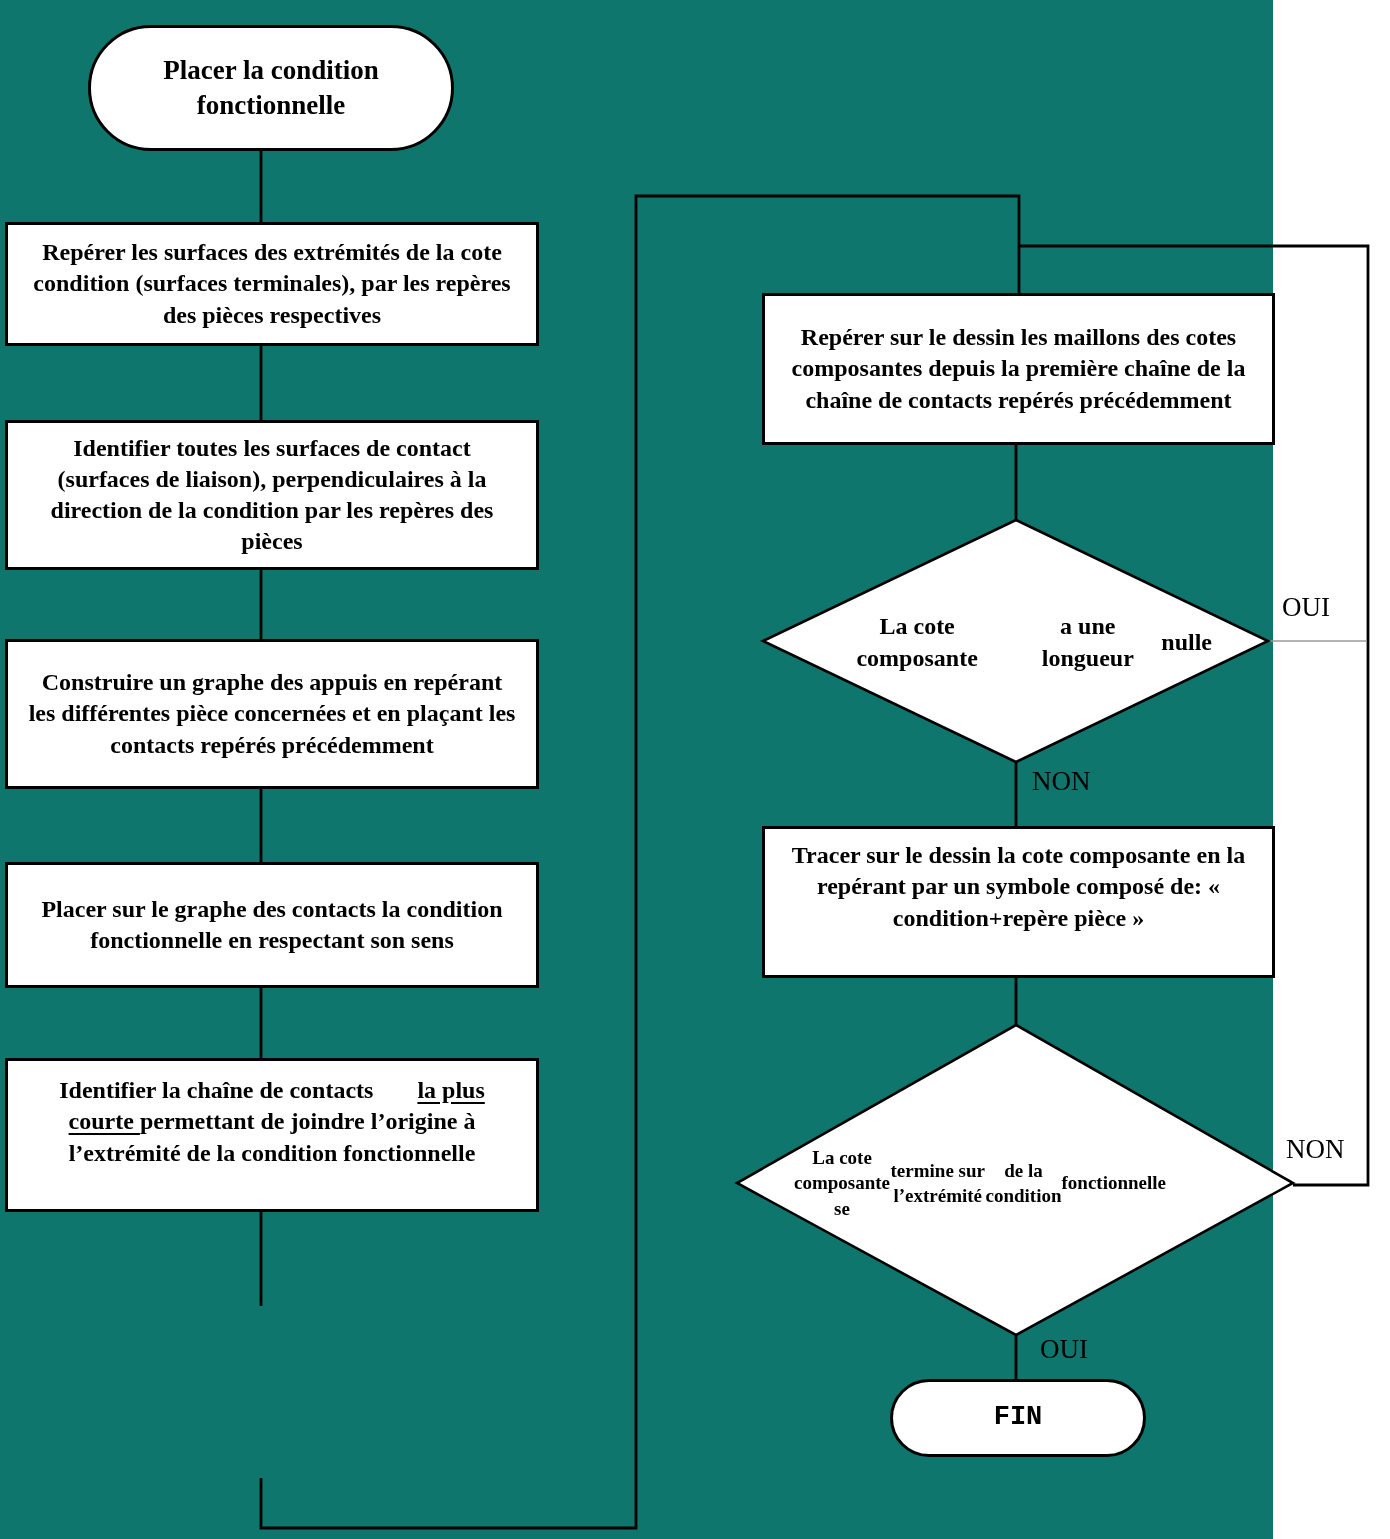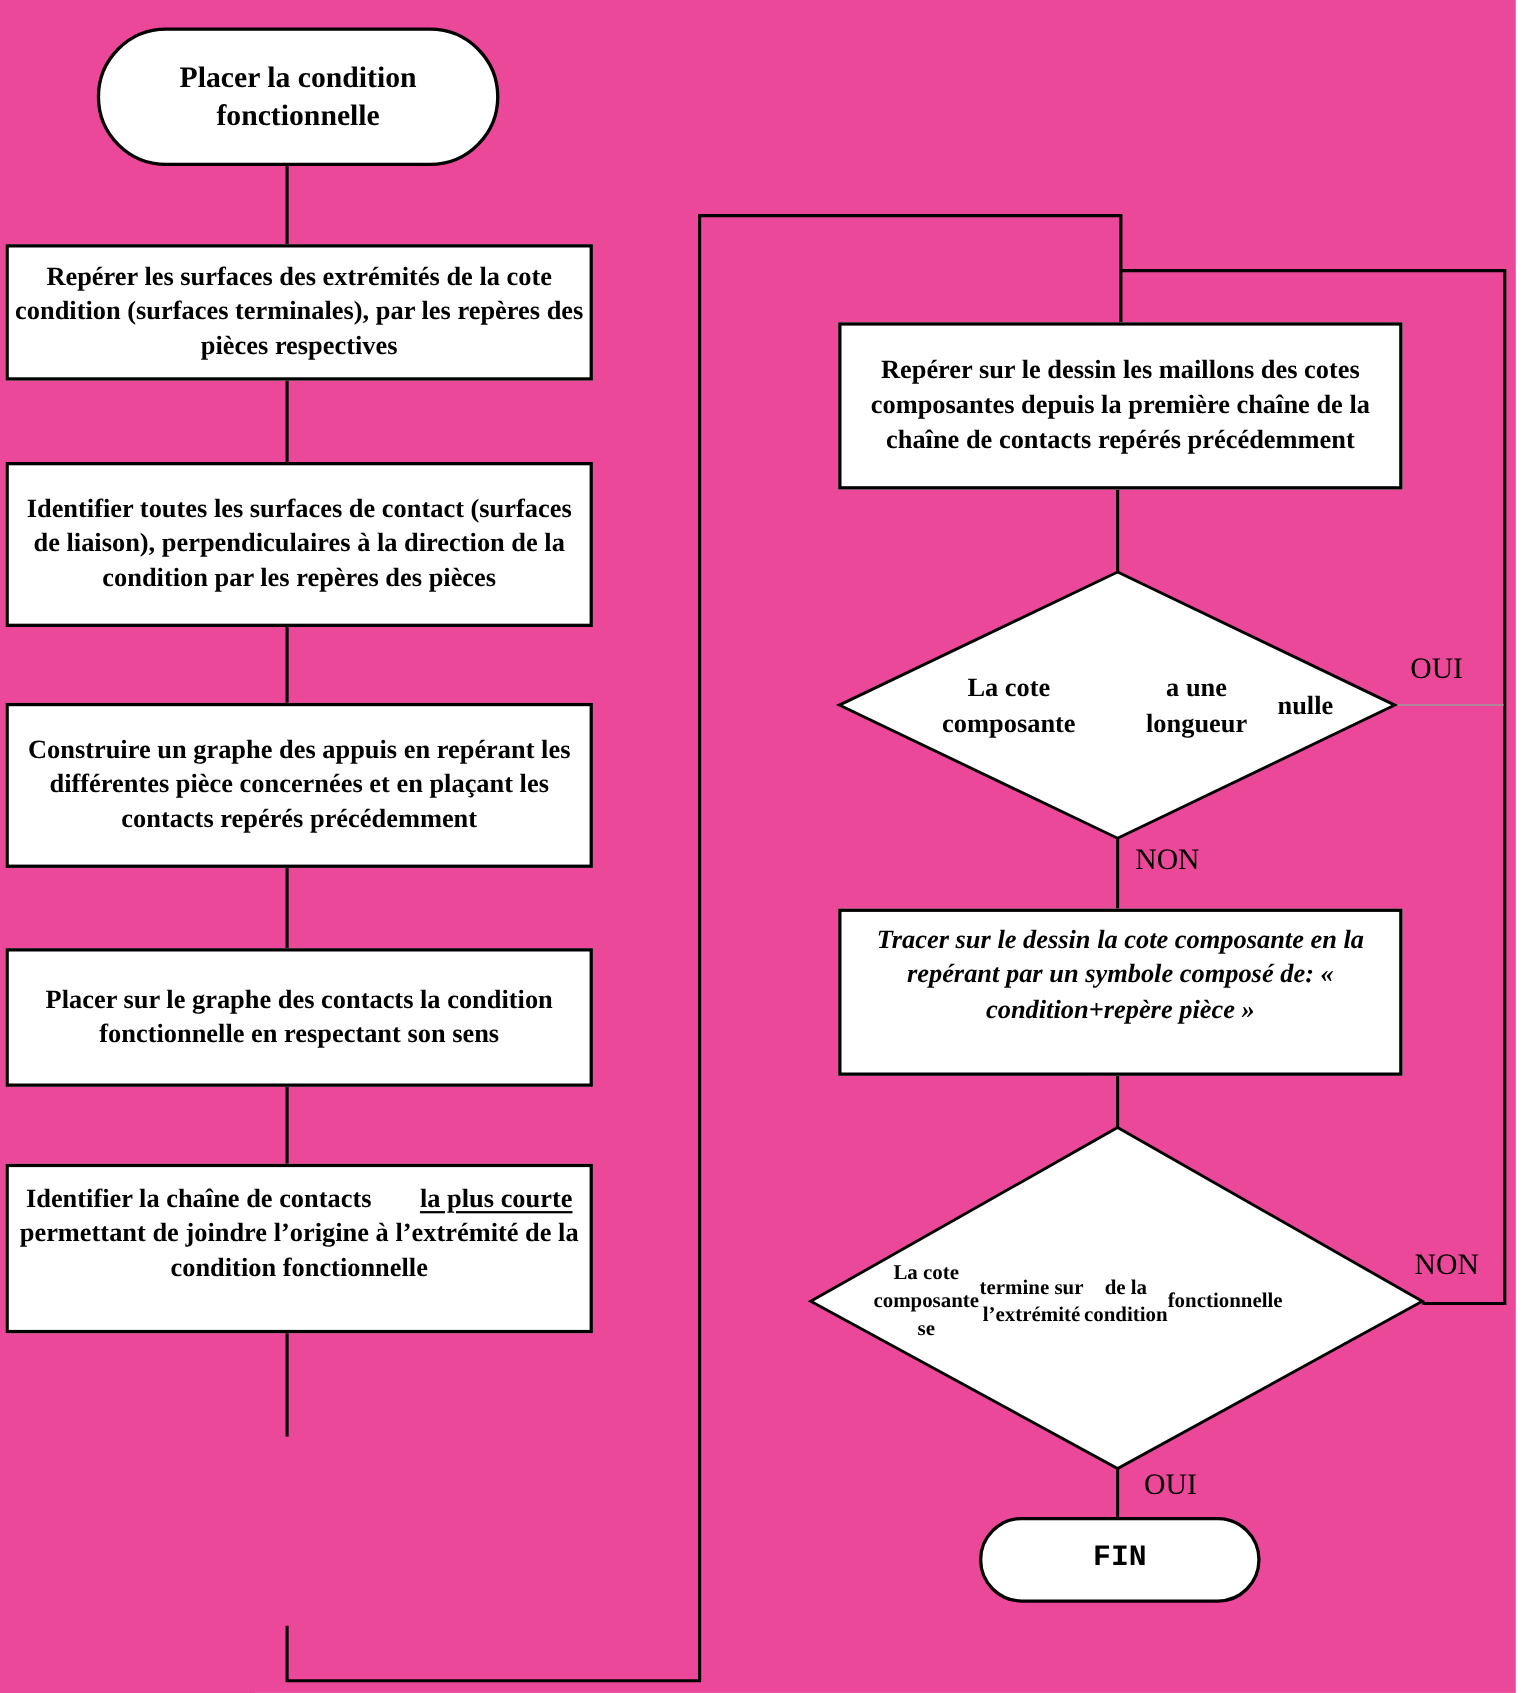--- a/index.html
+++ b/index.html
@@ -1,37 +1,37 @@
 <!DOCTYPE html>
 <html><head>
 <meta charset="utf-8">
 <style>
   html, body { margin: 0; padding: 0; background: #ffffff; }
   #canvas {
     position: relative;
-    width: 1378px;
+    width: 1273px;
     height: 1539px;
-    background: #ec4899;
+    background: #0f766e;
     font-family: "Liberation Serif", "DejaVu Serif", serif;
     color: #000;
   }
   #wires { position: absolute; left: 0; top: 0; width: 1390px; height: 1539px; }
   .node {
     position: absolute;
     box-sizing: border-box;
     display: flex;
     align-items: center;
     justify-content: center;
     text-align: center;
     font-weight: bold;
     font-size: 24px;
     line-height: 1.3;
     background: #ffffff;
   }
-  .rect   { border: 3px solid #000; padding: 4px 4px; justify-content: center; }
+  .rect   { border: 3px solid #000; padding: 4px 20px; justify-content: center; }
   .pill   { border: 3px solid #000; font-size: 27px; }
   .dtext  {
     position: absolute;
     display: flex;
     align-items: center;
     justify-content: center;
     text-align: center;
     font-weight: bold;
     line-height: 1.32;
     background: transparent;
@@ -97,21 +97,21 @@
   <div class="node rect" style="left:762px; top:293px; width:513px; height:152px;">
     <span>Repérer sur le dessin les maillons des cotes composantes depuis la première chaîne de la chaîne de contacts repérés précédemment</span>
   </div>
 
   <div class="dtext" style="left:820px; top:555px; width:392px; height:175px; font-size:24px;">
     <div>La cote composante</div>
     <div>a une longueur</div>
     <div>nulle</div>
   </div>
 
-  <div class="node rect" style="left:762px; top:826px; width:513px; height:152px; padding-bottom:34px;font-style:italic;">
+  <div class="node rect" style="left:762px; top:826px; width:513px; height:152px; padding-bottom:34px;">
     <span>Tracer sur le dessin la cote composante en la repérant par un symbole composé de: « condition+repère pièce »</span>
   </div>
 
   <div class="dtext" style="left:794px; top:1076px; width:372px; height:214px; font-size:19px;">
     <div>La cote composante se</div>
     <div>termine sur l’extrémité</div>
     <div>de la condition</div>
     <div>fonctionnelle</div>
   </div>
 

